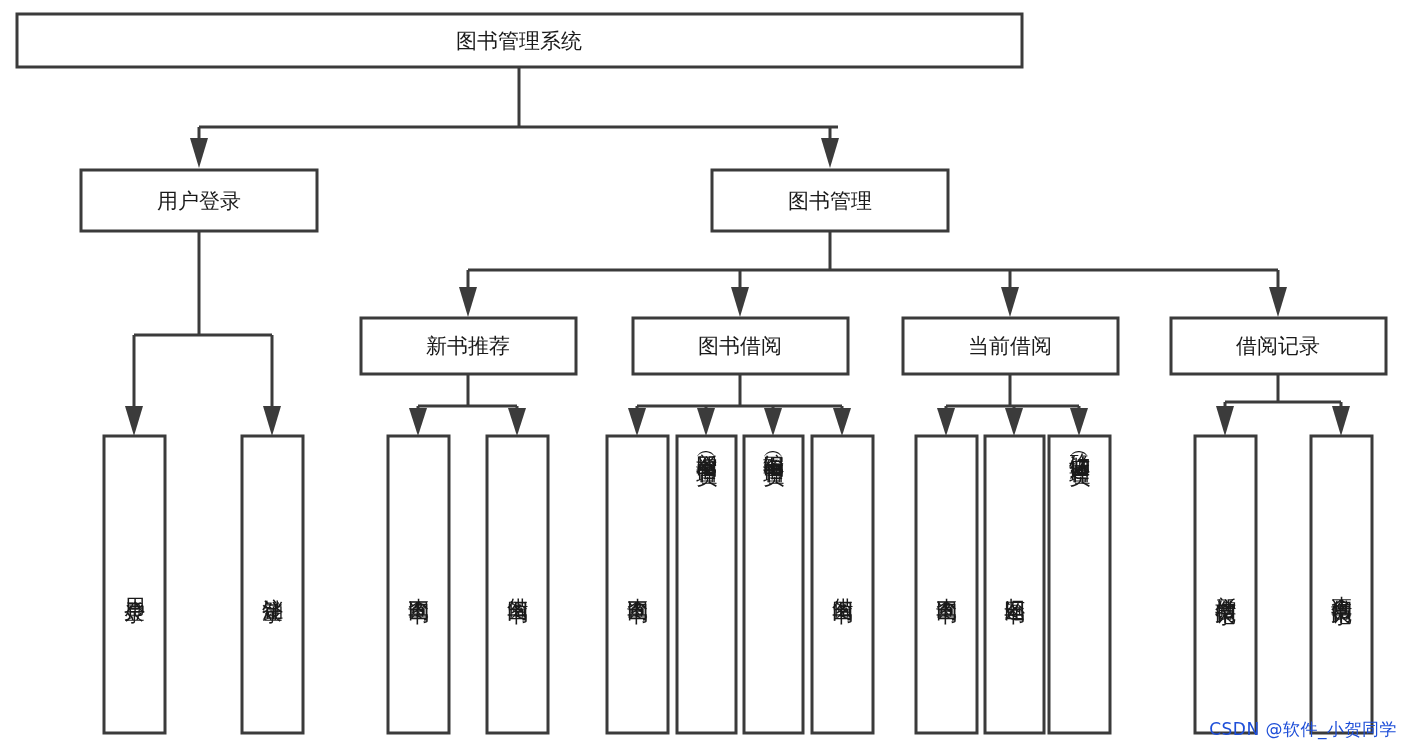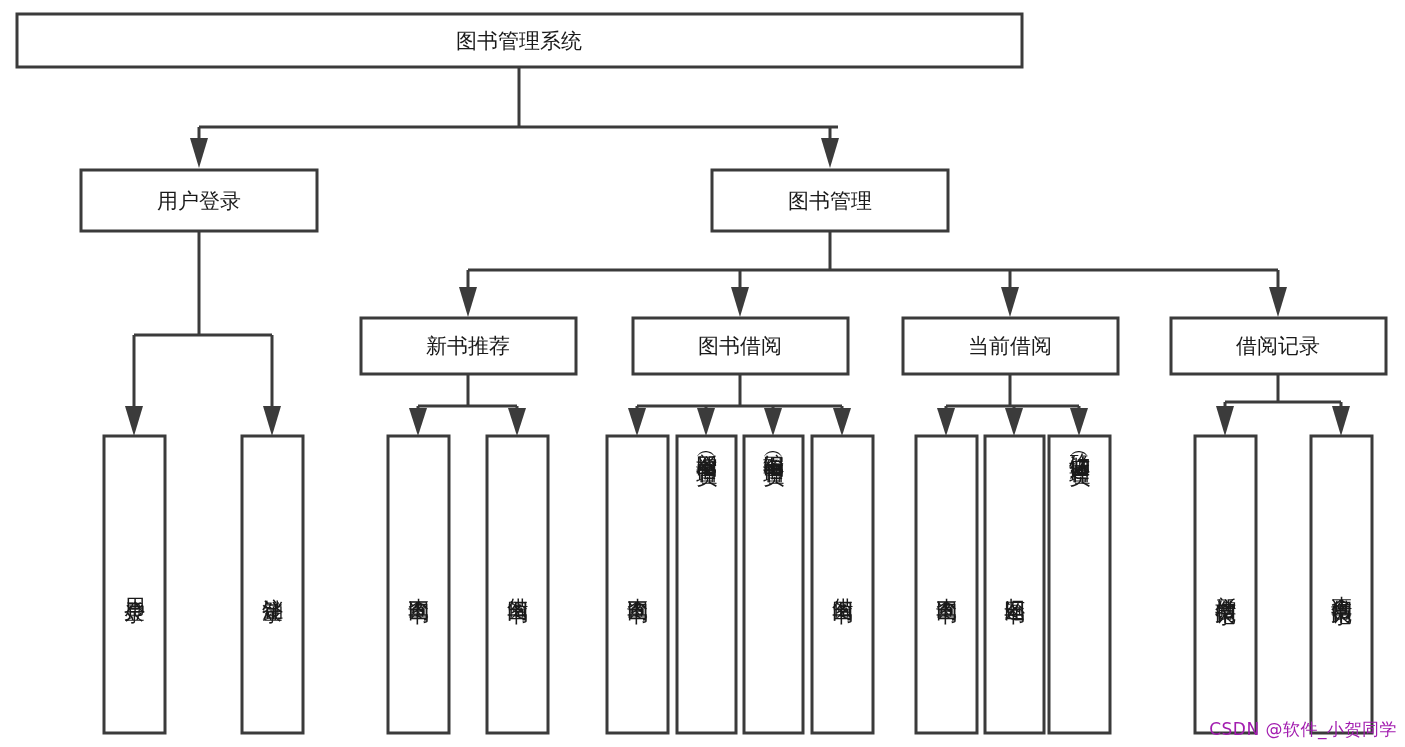--- a/index.html
+++ b/index.html
@@ -63,21 +63,21 @@
     letter-spacing: 2px;
     text-align: center;
     white-space: nowrap;
   }
   .watermark {
     position: absolute;
     right: 8px;
     bottom: 6px;
     font-family: "DejaVu Sans", "Liberation Sans", sans-serif;
     font-size: 17px;
-    color: #a21caf;
+    color: #1d4ed8;
     letter-spacing: 0.5px;
     user-select: none;
     text-align: right;
   }
 </style>
 </head>
 <body>
 
 <div id="diagram-root">
 

